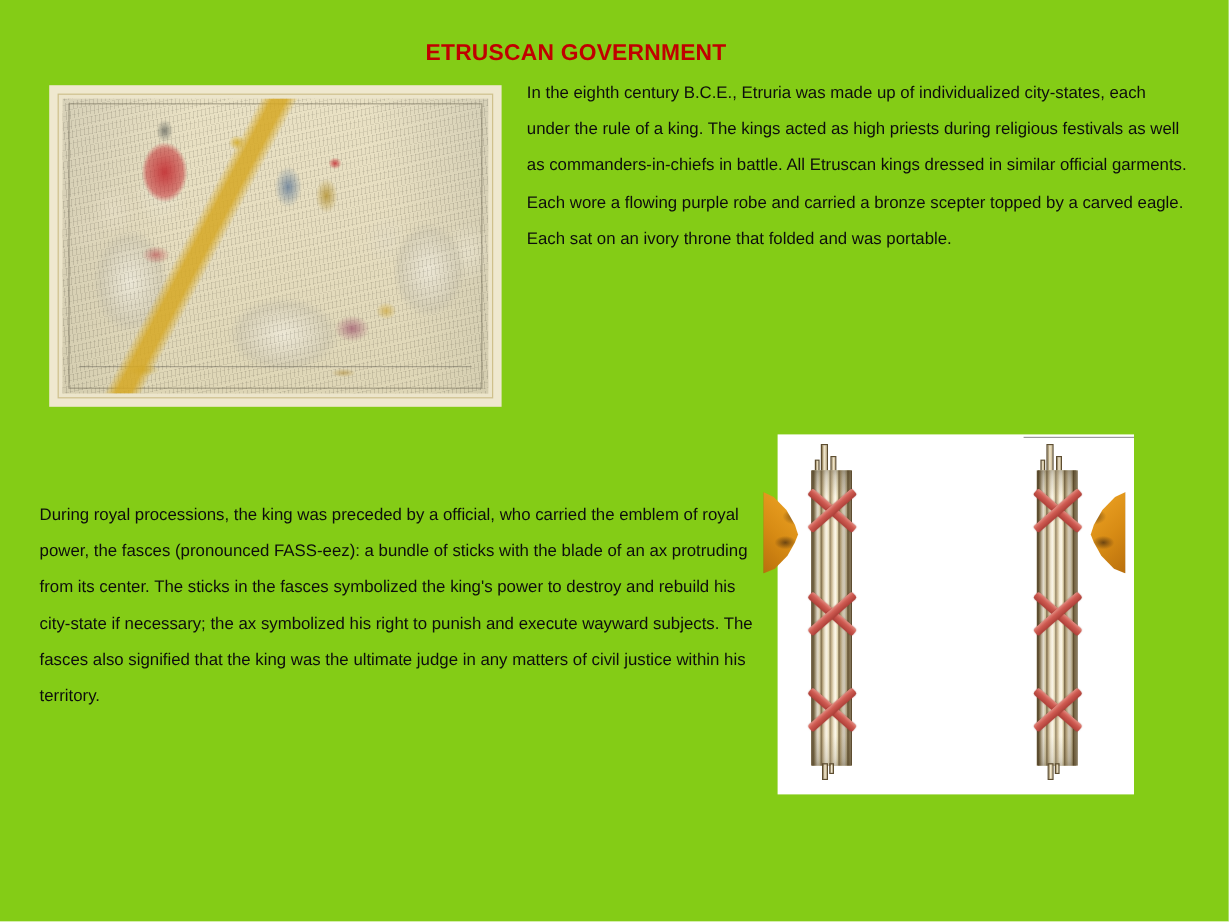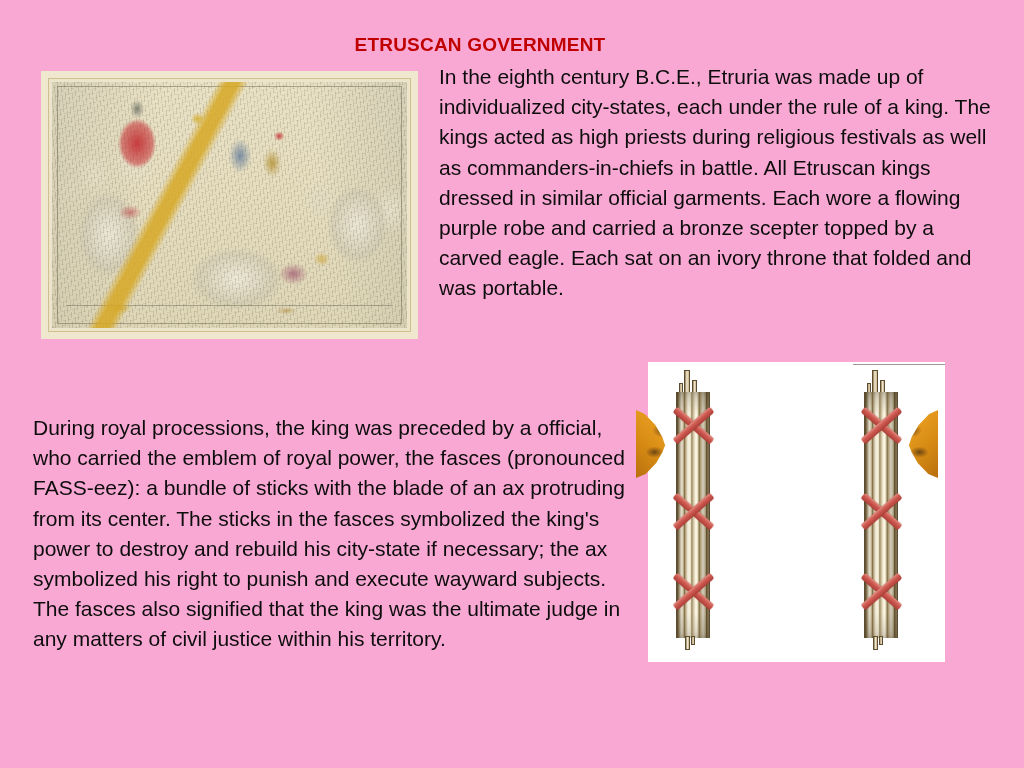--- a/index.html
+++ b/index.html
@@ -15,21 +15,21 @@
     overflow: hidden;
     font-family: "Liberation Sans", "DejaVu Sans", sans-serif;
     -webkit-font-smoothing: antialiased;
   }
 
   .slide {
     position: absolute;
     left: 0; top: 0;
     width: 1024px;
     height: 768px;
-    background: #f9a8d4;
+    background: #84cc16;
   }
 
   
   .slide-title {
     position: absolute;
     left: 260px;
     top: 33px;
     width: 440px;
     text-align: center;
     font-size: 19px;
@@ -37,21 +37,21 @@
     color: #C00000;
     letter-spacing: 0.2px;
     line-height: 24px;
     white-space: nowrap;
   }
 
   
   .body-text {
     position: absolute;
     color: #0d0d0d;
-    font-size: 21px;
+    font-size: 14px;
     line-height: 30.2px;
     text-align: left;
   }
   #para-kings {
     left: 439px;
     top: 62px;
     width: 552px;
   }
   #para-fasces {
     left: 33px;

